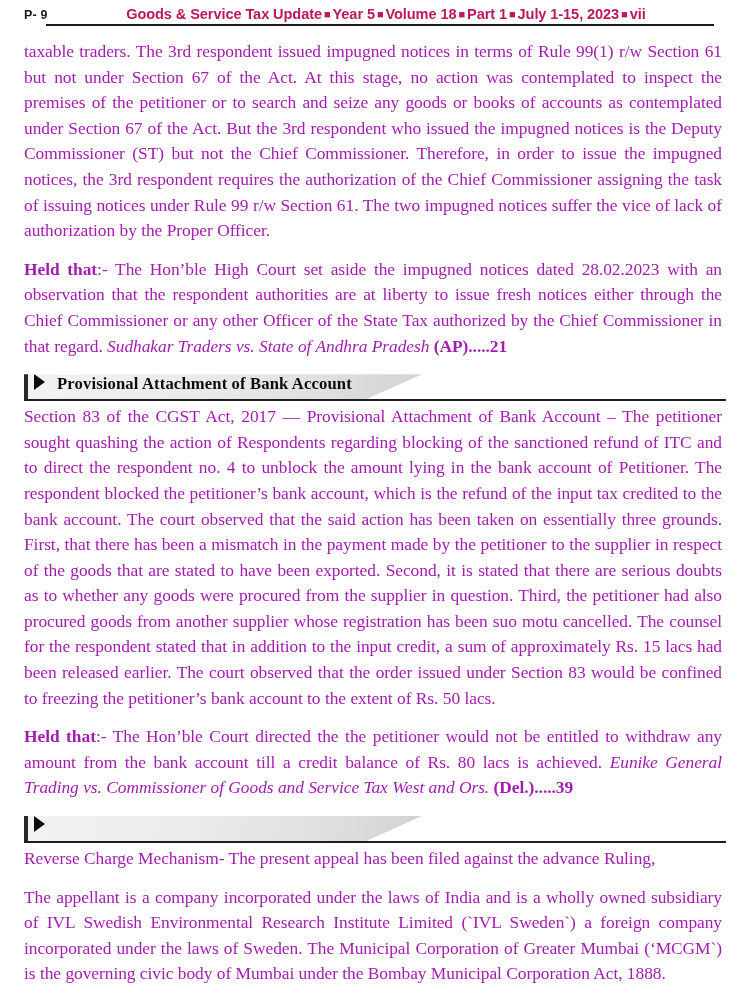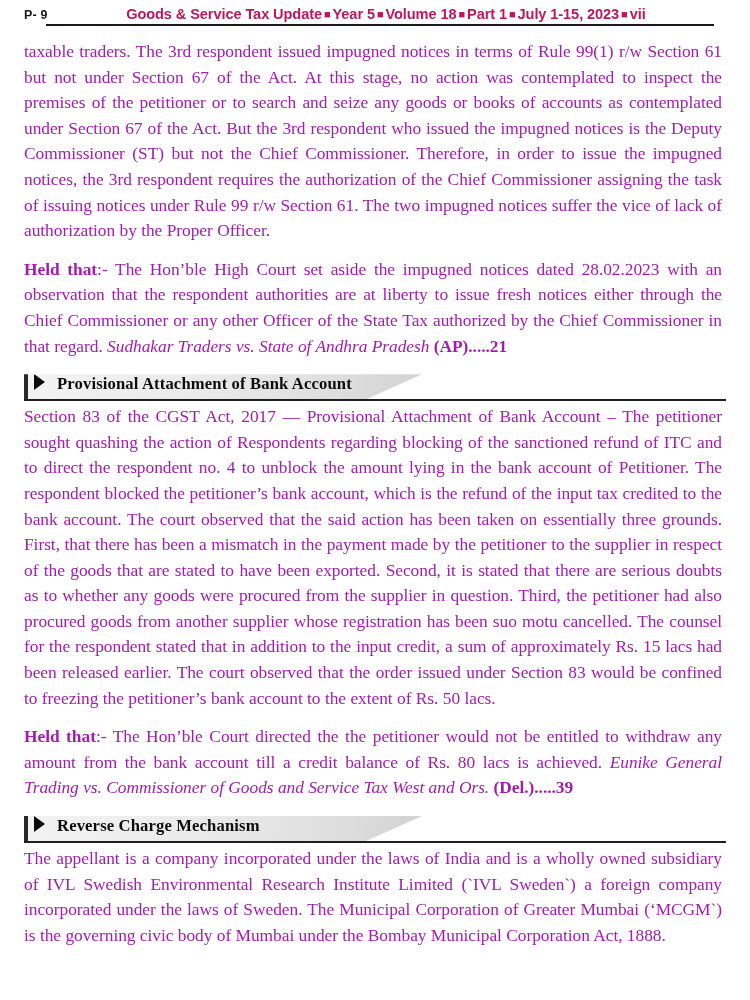--- a/index.html
+++ b/index.html
@@ -170,23 +170,23 @@
     <div class="after-banner">
       <p class="para">Section 83 of the CGST Act, 2017 — Provisional Attachment of Bank Account – The petitioner sought quashing the action of Respondents regarding blocking of the sanctioned refund of ITC and to direct the respondent no. 4 to unblock the amount lying in the bank account of Petitioner. The respondent blocked the petitioner’s bank account, which is the refund of the input tax credited to the bank account. The court observed that the said action has been taken on essentially three grounds. First, that there has been a mismatch in the payment made by the petitioner to the supplier in respect of the goods that are stated to have been exported. Second, it is stated that there are serious doubts as to whether any goods were procured from the supplier in question. Third, the petitioner had also procured goods from another supplier whose registration has been suo motu cancelled. The counsel for the respondent stated that in addition to the input credit, a sum of approximately Rs. 15 lacs had been released earlier. The court observed that the order issued under Section 83 would be confined to freezing the petitioner’s bank account to the extent of Rs. 50 lacs.</p>
 
       <p class="para"><span class="b">Held that</span><span>:- The Hon’ble Court directed the the petitioner would not be entitled to withdraw any amount from the bank account till a credit balance of Rs. 80 lacs is achieved. </span><span class="i">Eunike General Trading  vs. Commissioner of Goods and Service Tax West and Ors.</span><span class="b"> (Del.).....39</span></p>
     </div>
 
     <div class="banner-wrap">
       <div class="banner">
         <div class="banner-edge"></div>
         <div class="banner-arrow"></div>
-        <div class="banner-label">Reverse Charge Mechanism</div>
       </div>
       <div class="banner-rule"></div>
     </div>
 
     <div class="after-banner">
+      <p class="para tight">Reverse Charge Mechanism- The present appeal has been filed against the advance Ruling,</p>
       <p class="para">The appellant is a company incorporated under the laws of India and is a wholly owned subsidiary of IVL Swedish Environmental Research Institute Limited (`IVL Sweden`) a foreign company incorporated under the laws of Sweden. The Municipal Corporation of Greater Mumbai (‘MCGM`) is the governing civic body of Mumbai under the Bombay Municipal Corporation Act, 1888.</p>
     </div>
 
   </div>
 </div>
 
 </body></html>

